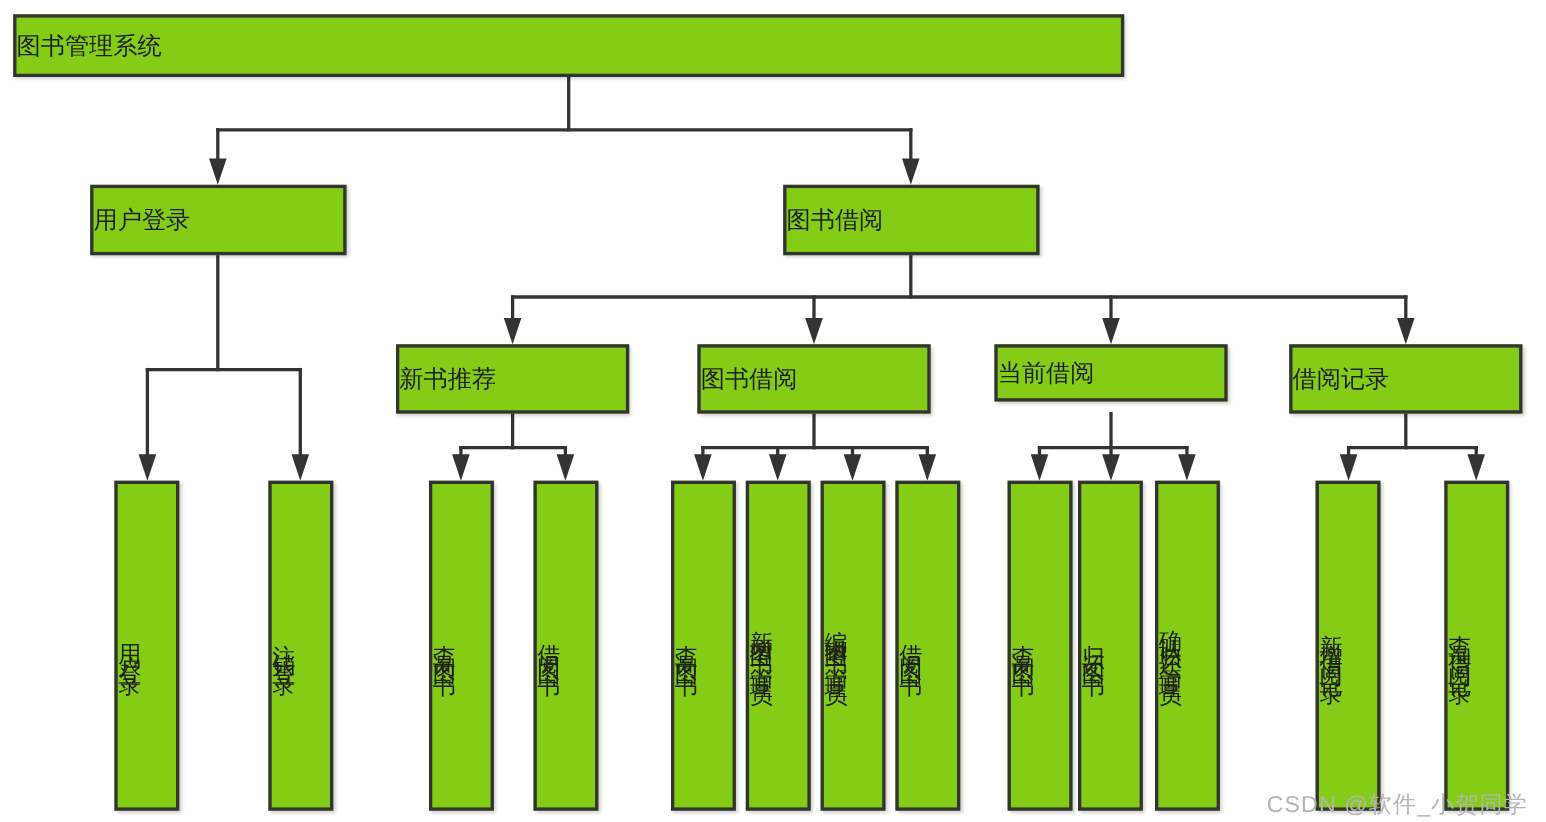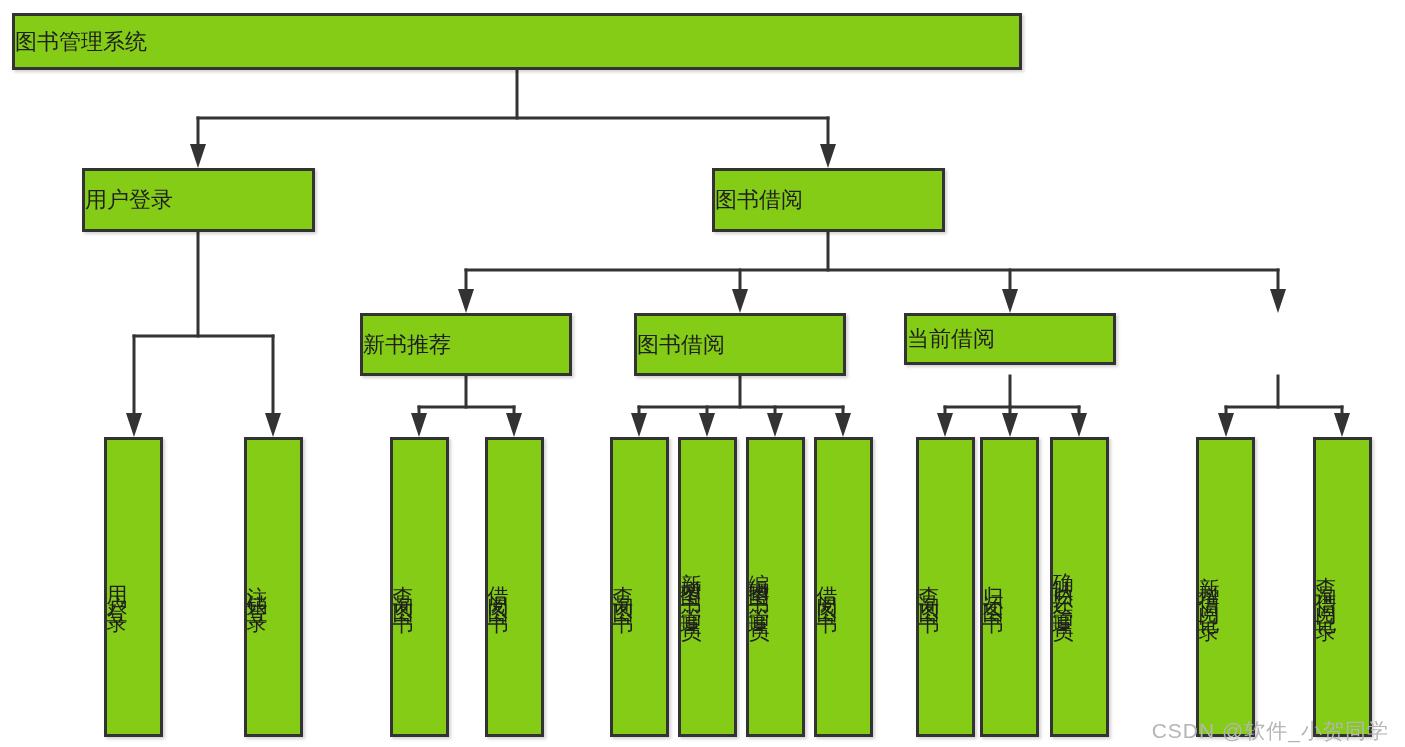--- a/index.html
+++ b/index.html
@@ -131,20 +131,23 @@
 
   <div class="box h" style="left:634px;top:313px;width:212px;height:63px">
     <span class="lbl">图书借阅</span>
   </div>
   <div class="box h" style="left:360px;top:313px;width:212px;height:63px">
     <span class="lbl">新书推荐</span>
   </div>
   <div class="box h" style="left:904px;top:313px;width:212px;height:52px">
     <span class="lbl">当前借阅</span>
   </div>
+  <div class="box h" style="left:1172px;top:313px;width:212px;height:63px">
+    <span class="lbl">借阅记录</span>
+  </div>
 
   <div class="box v" style="left:104px;top:437px;width:59px;height:300px">
     <span class="lbl">用户登录</span>
   </div>
   <div class="box v" style="left:244px;top:437px;width:59px;height:300px">
     <span class="lbl">注销登录</span>
   </div>
 
   <div class="box v" style="left:390px;top:437px;width:59px;height:300px">
     <span class="lbl">查询图书</span>

